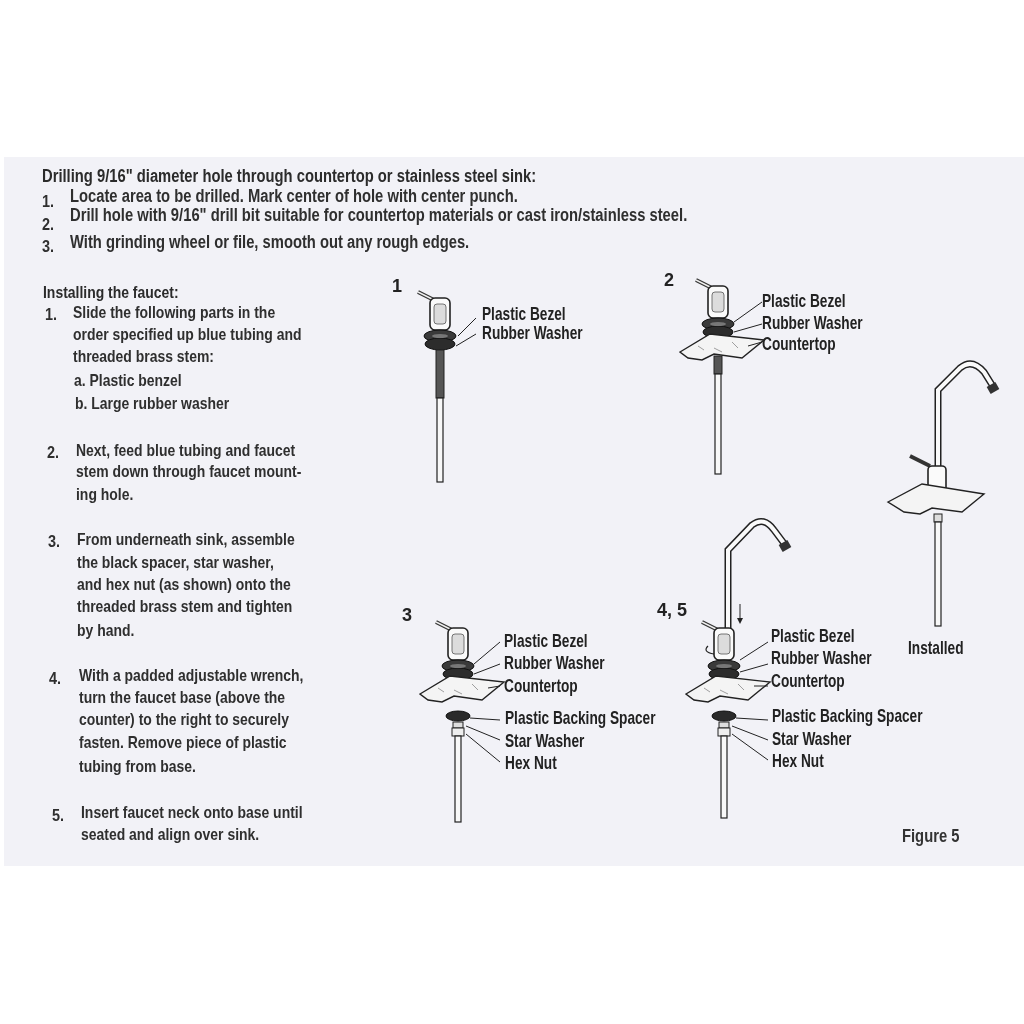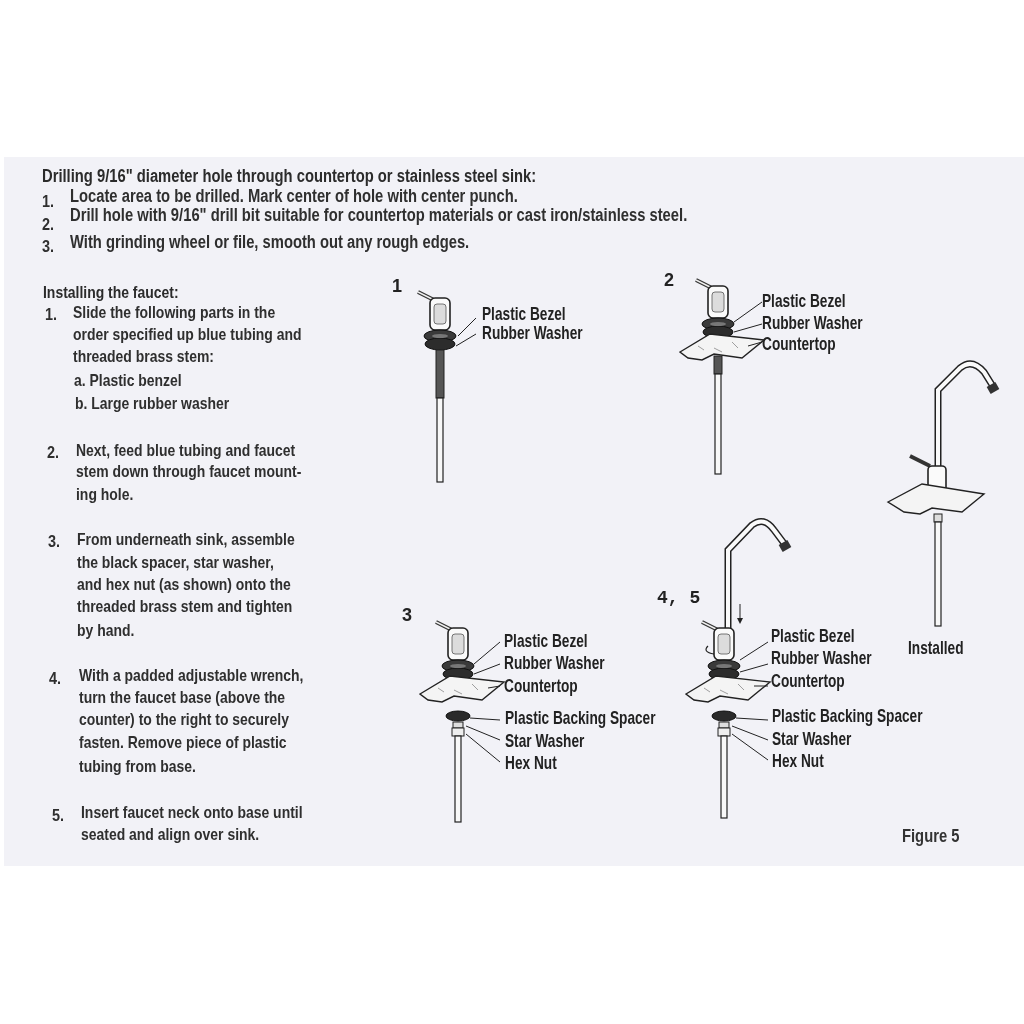--- a/index.html
+++ b/index.html
@@ -175,21 +175,21 @@
 <div class="lbl" style="left:762px;top:333px;">Countertop</div>
 
 <div class="stepnum" style="left:402px;top:605px;">3</div>
 <div class="lbl" style="left:504px;top:630px;">Plastic Bezel</div>
 <div class="lbl" style="left:504px;top:652px;">Rubber Washer</div>
 <div class="lbl" style="left:504px;top:675px;">Countertop</div>
 <div class="lbl" style="left:505px;top:707px;">Plastic Backing Spacer</div>
 <div class="lbl" style="left:505px;top:730px;">Star Washer</div>
 <div class="lbl" style="left:505px;top:752px;">Hex Nut</div>
 
-<div class="stepnum" style="left:657px;top:588px;font-family:Liberation Mono, monospace;">4, 5</div>
+<div class="stepnum" style="left:657px;top:600px;">4, 5</div>
 <div class="lbl" style="left:771px;top:625px;">Plastic Bezel</div>
 <div class="lbl" style="left:771px;top:647px;">Rubber Washer</div>
 <div class="lbl" style="left:771px;top:670px;">Countertop</div>
 <div class="lbl" style="left:772px;top:705px;">Plastic Backing Spacer</div>
 <div class="lbl" style="left:772px;top:728px;">Star Washer</div>
 <div class="lbl" style="left:772px;top:750px;">Hex Nut</div>
 
 <div class="lbl" style="left:908px;top:637px;">Installed</div>
 
 <div class="t" style="left:902px;top:826px;font-size:18px;color:#333;">Figure 5</div>

